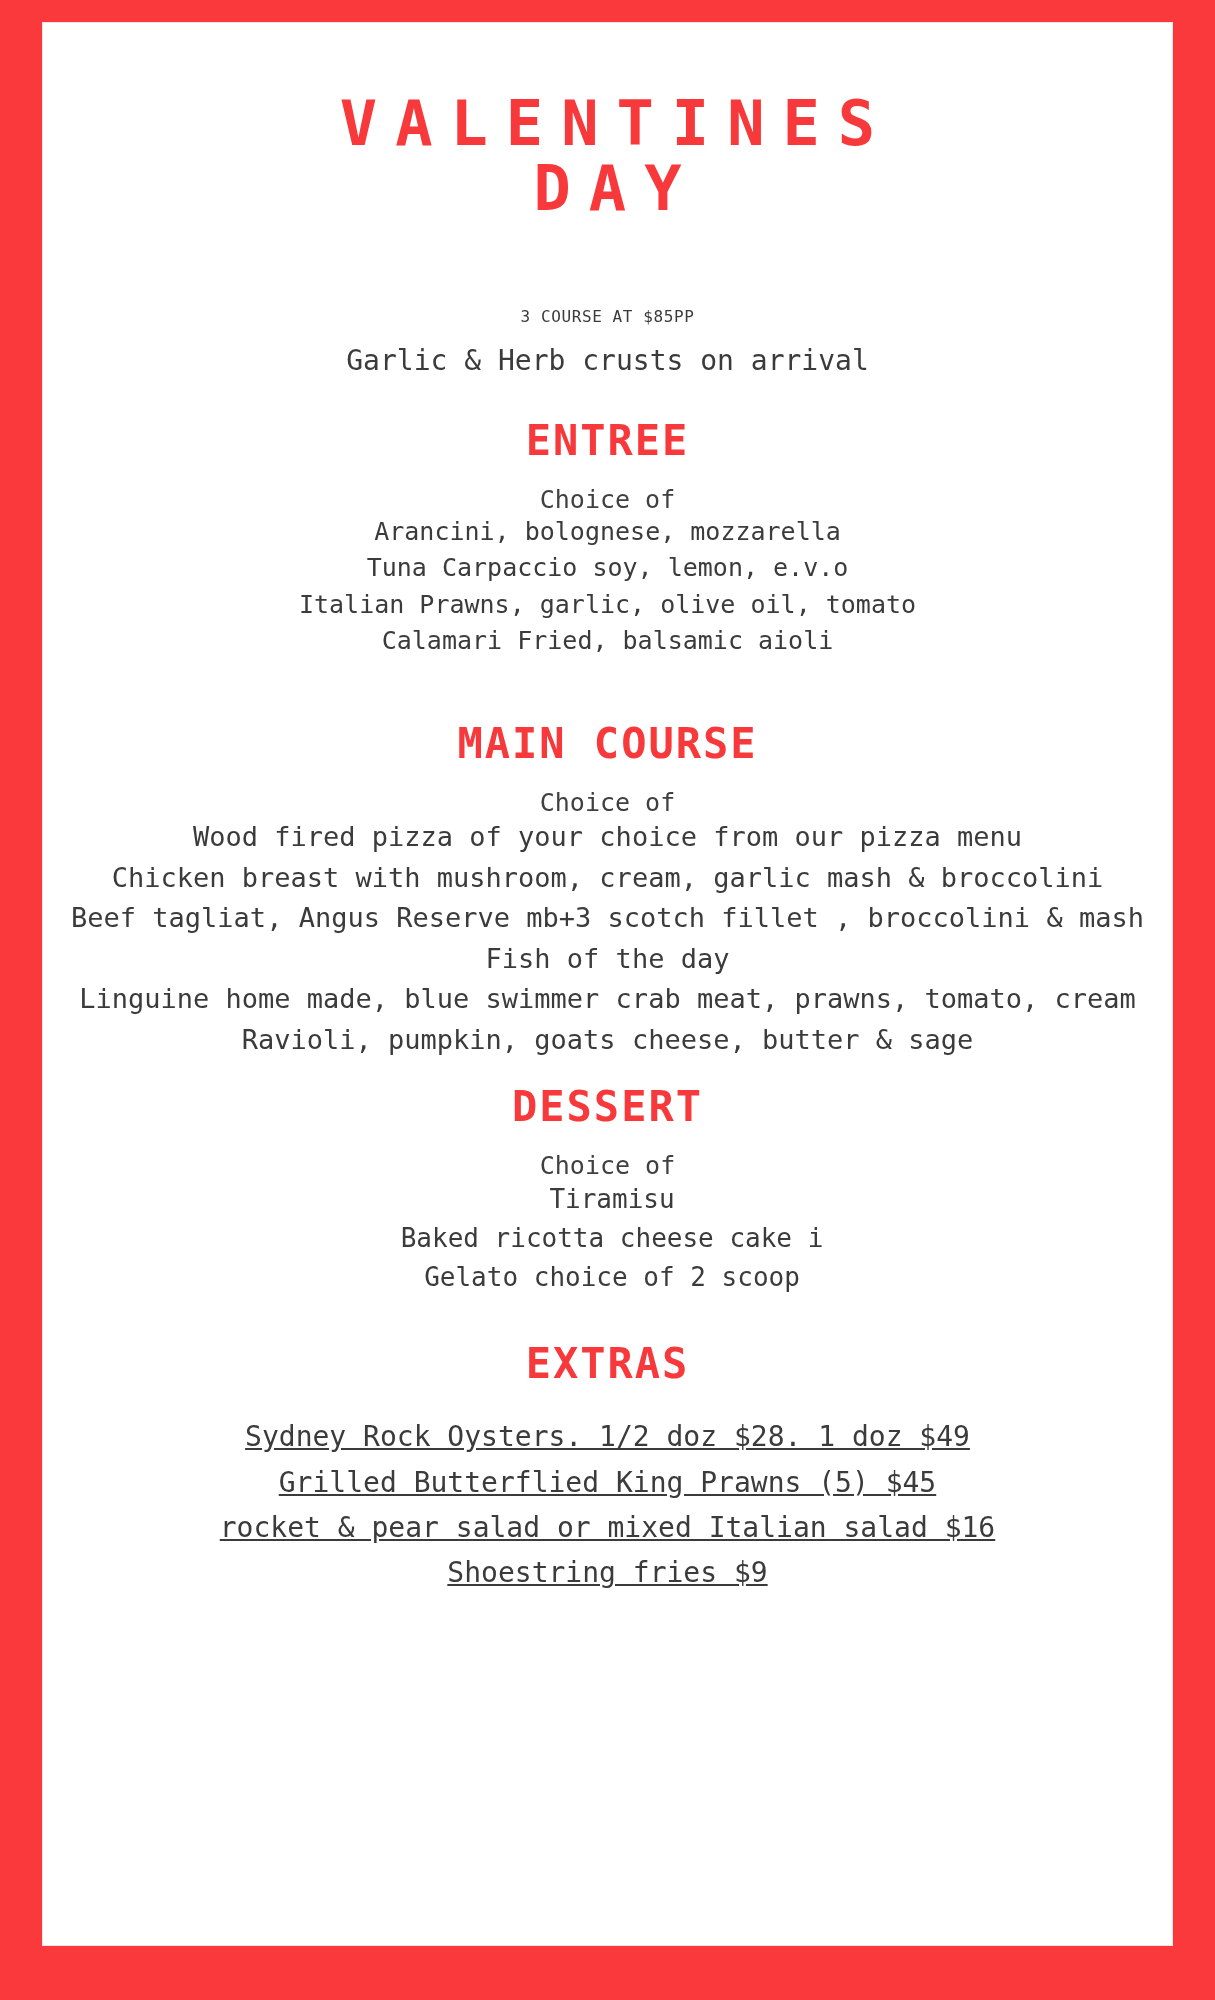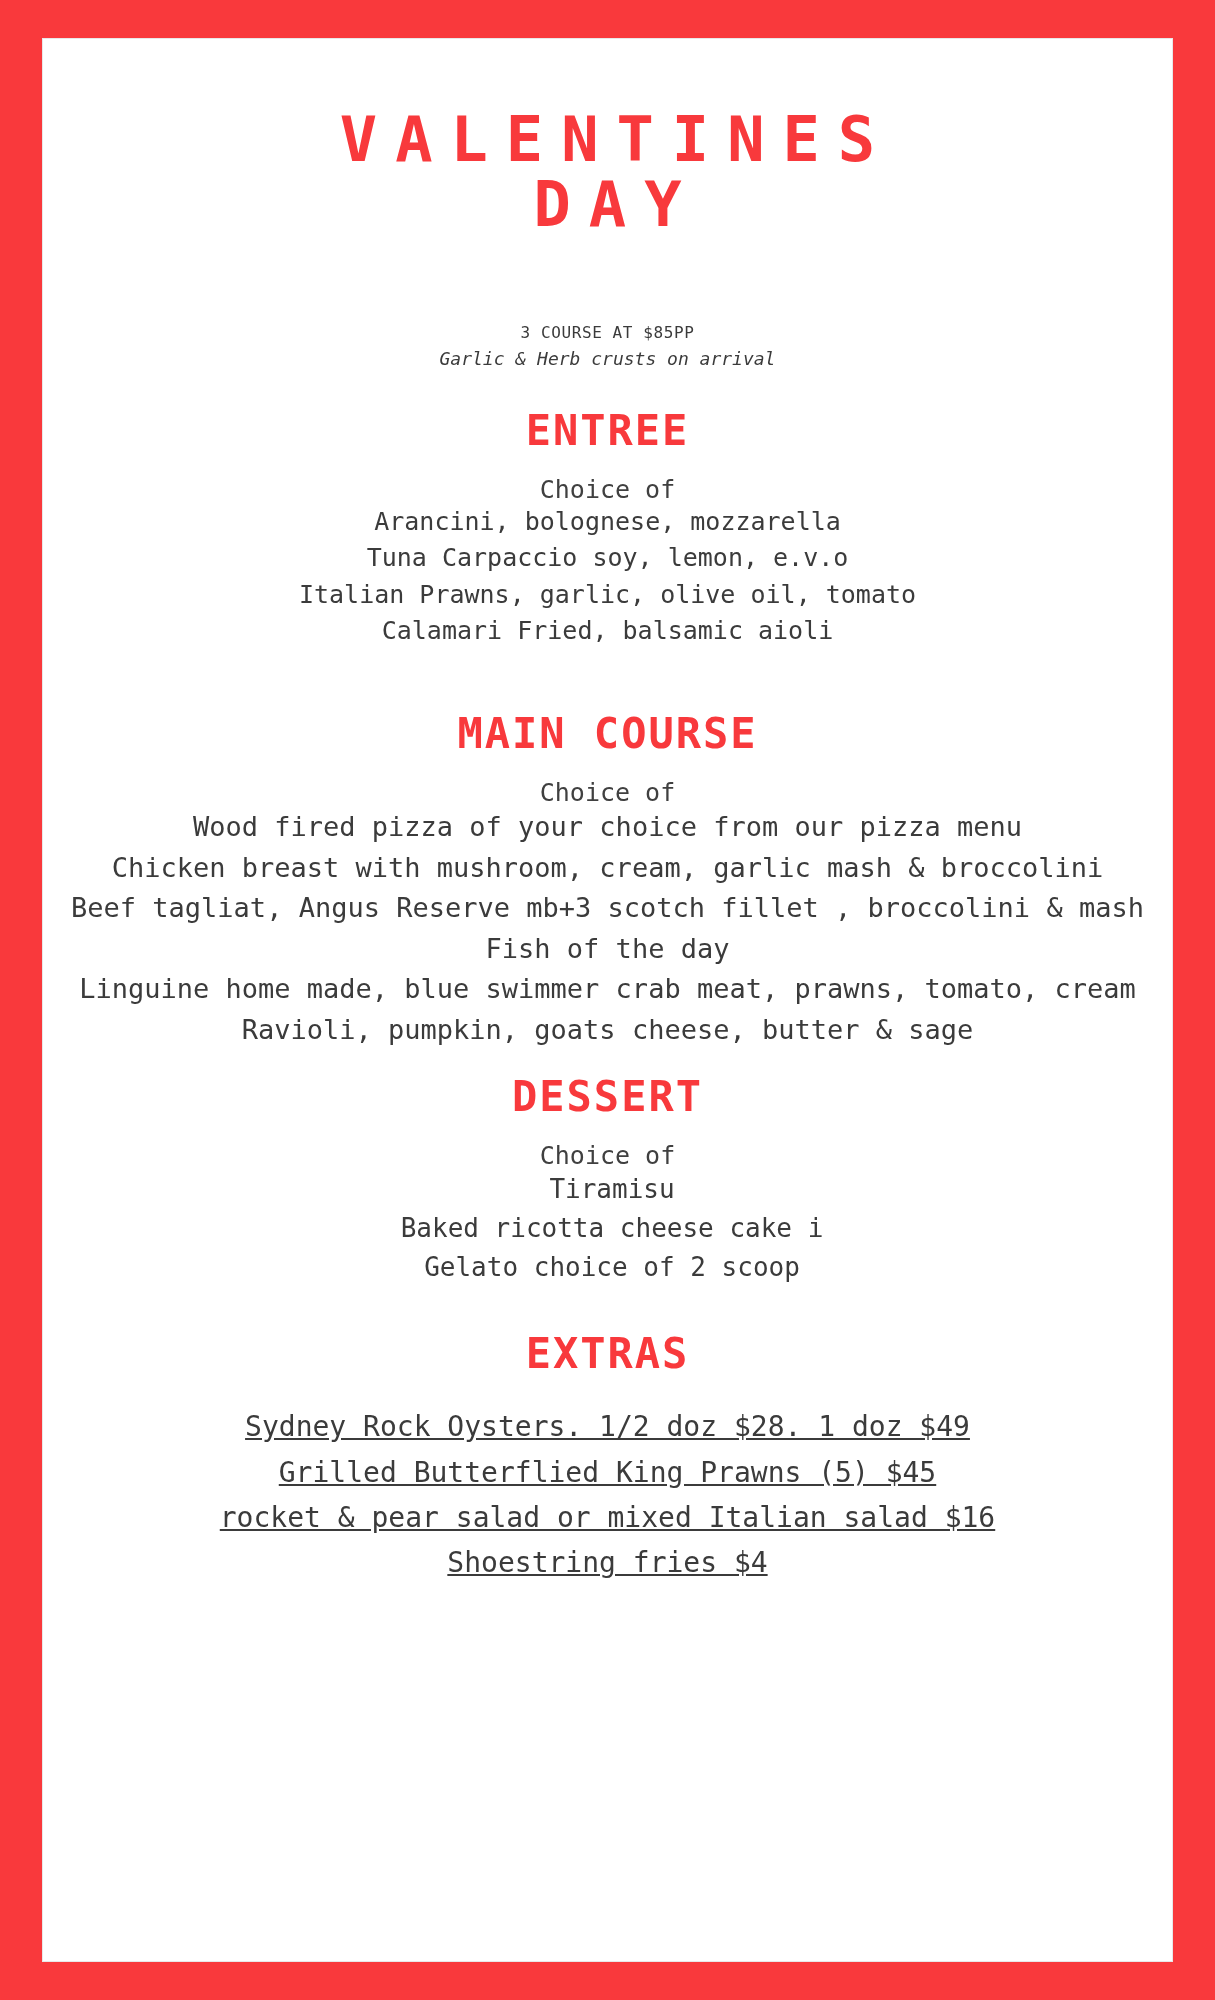--- a/index.html
+++ b/index.html
@@ -9,21 +9,21 @@
   body {
     width: 1215px;
     height: 2000px;
     background: #f9393c;
     font-family: "DejaVu Sans Mono", "Liberation Mono", monospace;
     overflow: hidden;
   }
   .menu-page {
     position: absolute;
     left: 42px;
-    top: 38px;
+    top: 22px;
     width: 1131px;
     height: 1924px;
     background: #ffffff;
     box-sizing: border-box;
     border: 1px solid #e8e8e8;
     display: flex;
     flex-direction: column;
     align-items: center;
   }
   .title {
@@ -43,24 +43,23 @@
     text-align: center;
     color: #3b3b3b;
     margin-top: 84px;
   }
   .intro .price {
     font-size: 16px;
     letter-spacing: 0.6px;
     line-height: 1.5;
   }
   .intro .arrival {
-    font-size: 18px;
+    font-size: 28px;
     line-height: 1.5;
-    margin-top: 0;
-    font-style: italic;
+    margin-top: 11px;
   }
   .section-head {
     color: #f8393c;
     font-weight: bold;
     font-size: 42px;
     letter-spacing: 2px;
     text-align: center;
   }
   .section-head.entree { margin-top: 34px; }
   .section-head.main { margin-top: 60px; }
@@ -143,16 +142,16 @@
     <div class="item">Tiramisu</div>
     <div class="item">Baked ricotta cheese cake i</div>
     <div class="item">Gelato choice of 2 scoop</div>
   </div>
 
   <div class="section-head extras">EXTRAS</div>
   <div class="items extras-items">
     <div class="item">Sydney Rock Oysters.    1/2 doz $28.   1 doz $49</div>
     <div class="item">Grilled Butterflied King Prawns  (5)  $45</div>
     <div class="item">rocket &amp; pear salad or mixed Italian salad $16</div>
-    <div class="item">Shoestring fries $4</div>
+    <div class="item">Shoestring fries $9</div>
   </div>
 
 </div>
 
 </body></html>

